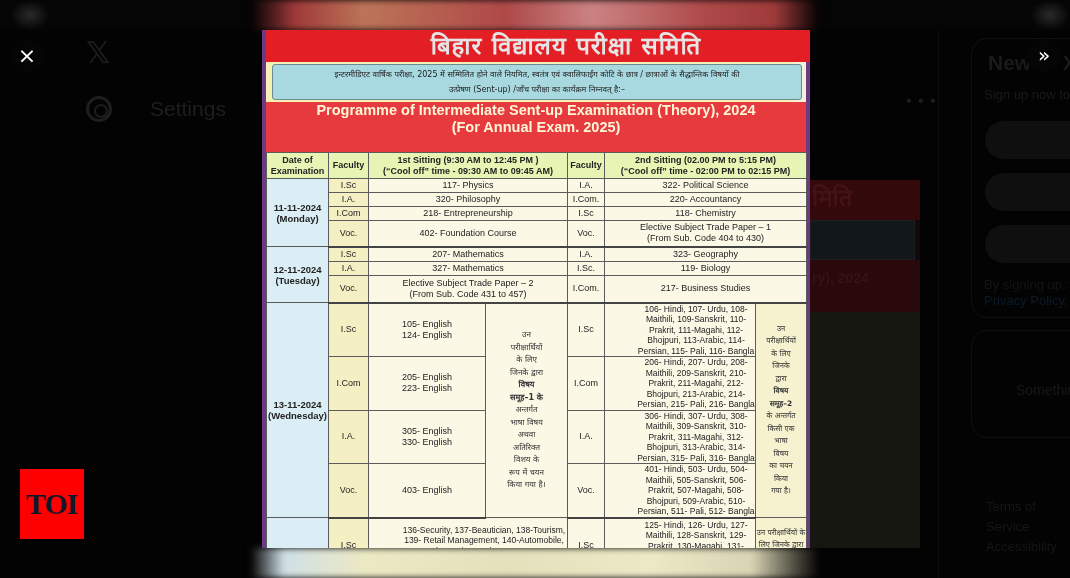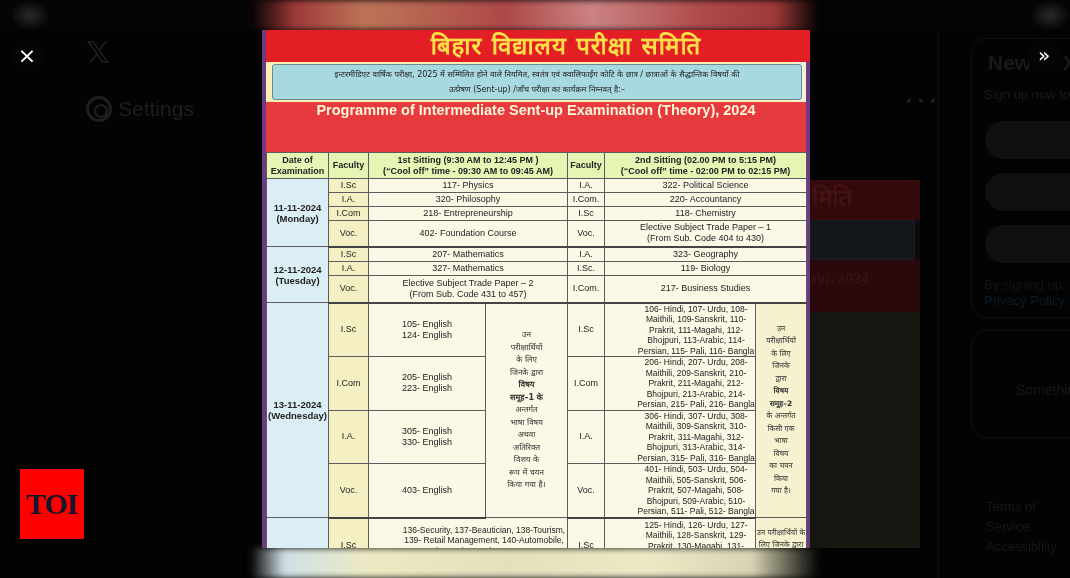--- a/index.html
+++ b/index.html
@@ -4,21 +4,21 @@
 <style>
   * { box-sizing: border-box; margin: 0; padding: 0; }
   html, body { width: 1070px; height: 578px; overflow: hidden; background: #000; }
   body { position: relative; font-family: "Liberation Sans", sans-serif; color: #222; }
 
   
   .bg-page { position: absolute; inset: 0; background: #030303; }
   .bg-topbar { position: absolute; left: 0; top: 0; width: 1070px; height: 30px; background: #050505; }
   .bg-topbar .glow { position: absolute; top: 0; height: 30px; width: 40px; background: radial-gradient(ellipse at center, #2a2a2a 0%, #050505 70%); }
   .bg-x-logo { position: absolute; left: 86px; top: 38px; width: 30px; height: 30px; color: #1c1c1c; font-size: 30px; font-weight: bold; line-height: 30px; font-family: "DejaVu Sans", sans-serif; }
-  .bg-settings { position: absolute; left: 86px; top: 96px; display: flex; align-items: center; gap: 6px; color: #1e1e1e; font-size: 21px; }
+  .bg-settings { position: absolute; left: 86px; top: 96px; display: flex; align-items: center; gap: 38px; color: #1e1e1e; font-size: 21px; }
   .bg-settings .gear { width: 26px; height: 26px; border: 3px solid #1e1e1e; border-radius: 50%; position: relative; }
   .bg-settings .gear::after { content: ""; position: absolute; left: 5px; top: 5px; width: 10px; height: 10px; border: 2px solid #1e1e1e; border-radius: 50%; }
   .bg-dots { position: absolute; left: 906px; top: 92px; color: #1e1e1e; font-size: 16px; letter-spacing: 1px; }
   .bg-divider { position: absolute; left: 938px; top: 30px; width: 1px; height: 548px; background: #0c0c0c; }
   .bg-signup { position: absolute; left: 971px; top: 38px; width: 120px; height: 280px; border: 1px solid #101010; border-radius: 16px; }
   .bg-signup .title { position: absolute; left: 16px; top: 12px; font-size: 21px; font-weight: bold; color: #1a1a1a; }
   .bg-signup .sub { position: absolute; left: 12px; top: 48px; font-size: 13px; color: #1a1a1a; white-space: nowrap; }
   .bg-signup .btn { position: absolute; left: 13px; width: 110px; height: 38px; border-radius: 20px; background: #0f0f0f; }
   .bg-signup .legal { position: absolute; left: 12px; top: 238px; font-size: 13px; color: #141414; line-height: 16px; white-space: nowrap; }
   .bg-signup .legal .link { color: #0c1a2a; }
@@ -33,21 +33,21 @@
   .bg-image-mirror .r3 { position: absolute; left: 0; top: 80px; width: 110px; height: 52px; background: #2e0a0e; color: #3a1418; font-weight: bold; font-size: 14px; padding: 10px 0 0 2px; }
   .bg-image-mirror .r4 { position: absolute; left: 0; top: 132px; width: 110px; height: 236px; background: #1a1a14; }
 
   
   .viewer-blur-top { position: absolute; left: 250px; top: 0; width: 570px; height: 30px; background: linear-gradient(90deg, #000 0%, #b44 8%, #d86 20%, #c55 45%, #e99 60%, #c55 80%, #b44 92%, #000 100%); filter: blur(3px); opacity: 0.85; }
   .viewer-blur-bottom { position: absolute; left: 250px; top: 548px; width: 570px; height: 30px; background: linear-gradient(90deg, #000 0%, #cfe0e6 6%, #ece9c4 20%, #e4e0bc 45%, #ece9c6 70%, #d8d4b4 88%, #000 100%); filter: blur(3px); }
 
   
   .doc { position: absolute; left: 262px; top: 30px; width: 548px; height: 518px; background: #6b3a82; overflow: hidden; }
   .doc-inner { position: absolute; left: 4px; top: 0; width: 540px; height: 518px; background: #f5f2dc; }
-  .banner-hindi { position: absolute; left: 0; top: 0; width: 600px; height: 32px; background: #e31e24; color: #fde047; font-family: "DejaVu Sans", sans-serif; font-weight: bold; font-size: 24px; text-align: center; line-height: 32px; letter-spacing: 1px; }
+  .banner-hindi { position: absolute; left: 0; top: 0; width: 600px; height: 32px; background: #e31e24; color: #e5e5e5; font-family: "DejaVu Sans", sans-serif; font-weight: bold; font-size: 24px; text-align: center; line-height: 32px; letter-spacing: 1px; }
   .notice-wrap { position: absolute; left: 0; top: 32px; width: 528px; height: 40px; background: #f7efb5; }
   .notice { position: absolute; left: 6px; top: 2px; width: 530px; height: 36px; background: #a8d8e0; border: 1px solid #6a8c90; border-radius: 3px; font-family: "DejaVu Sans", sans-serif; font-size: 8px; text-align: center; line-height: 15px; padding-top: 2px; color: #222; }
   .subtitle { position: absolute; left: 0; top: 72px; width: 540px; height: 50px; background: #e63a3e; color: #fff6d8; text-align: center; font-weight: bold; font-size: 14.5px; line-height: 17px; }
 
   .tbl { position: absolute; left: 0; top: 122px; width: 540px; border-collapse: collapse; table-layout: fixed; }
   .tbl td, .tbl th { border: 1px solid #5c5c5c; font-size: 9px; text-align: center; vertical-align: middle; color: #222; line-height: 11px; overflow: hidden; }
   .tbl th { background: #e6f5b4; font-weight: bold; font-size: 9px; height: 26px; line-height: 11px; }
   .tbl td.date { background: #dbeef5; font-weight: bold; font-size: 9.5px; }
   .tbl td.fac { background: #f5f0c4; }
   .tbl td.subj { background: #fbf8e6; }
@@ -111,20 +111,21 @@
   <div class="doc-inner">
     <div class="banner-hindi">बिहार विद्यालय परीक्षा समिति</div>
     <div class="notice-wrap">
       <div class="notice">
         <div>इन्टरमीडिएट वार्षिक परीक्षा, 2025 में सम्मिलित होने वाले नियमित, स्वतंत्र एवं क्वालिफाईंग कोटि के छात्र / छात्राओं के सैद्धान्तिक विषयों की</div>
         <div>उत्प्रेषण (Sent-up) /जाँच परीक्षा का कार्यक्रम निम्नवत् है:–</div>
       </div>
     </div>
     <div class="subtitle">
       <div>Programme of Intermediate Sent-up Examination (Theory), 2024</div>
+      <div>(For Annual Exam. 2025)</div>
     </div>
 
     <table class="tbl">
       <colgroup>
         <col style="width:62px">
         <col style="width:40px">
         <col style="width:117px">
         <col style="width:82px">
         <col style="width:37px">
         <col style="width:151px">

